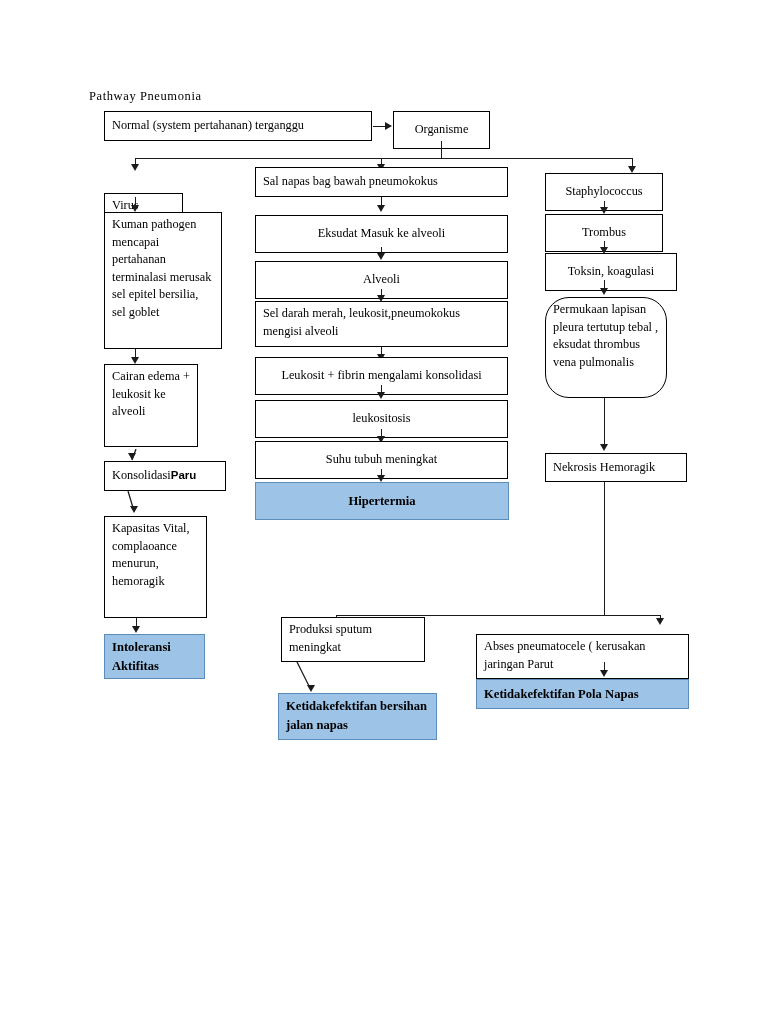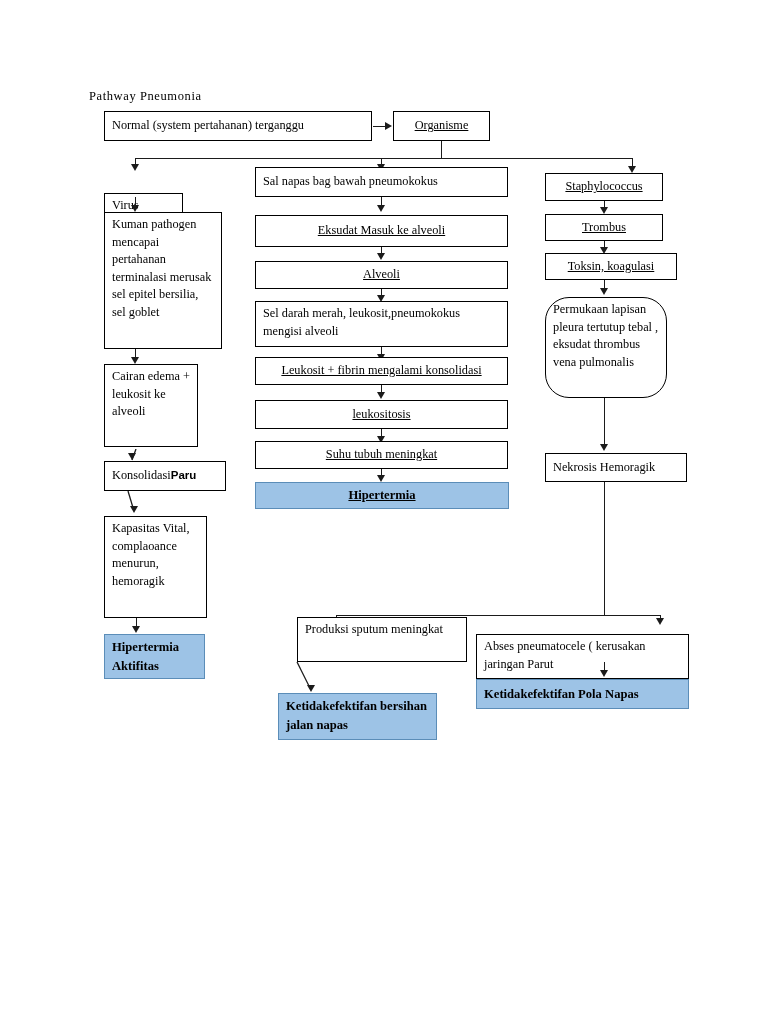--- a/index.html
+++ b/index.html
@@ -33,22 +33,21 @@
     font-size: 12.3px;
     line-height: 17.5px;
     padding: 3px 6px 3px 7px;
     display: flex;
     overflow: hidden;
   }
   .node.center {
     justify-content: center;
     align-items: center;
     text-align: center;
-    padding: 12px 5px;
-    text-decoration: underline;
+    padding: 18px 5px;
   }
   .node.left {
     justify-content: flex-start;
     align-items: flex-start;
     text-align: left;
   }
   .node.vcenter-left {
     justify-content: flex-start;
     align-items: center;
     text-align: left;
@@ -144,21 +143,21 @@
       <line x1="2" y1="0" x2="8" y2="20" stroke="#1B1B1B" stroke-width="1.3"></line>
     </svg>
   </div>
   <div class="arrowdown" style="left:129.5px; top:506px;"></div>
 
   <div class="node left thick" style="left:104px; top:516px; width:103px; height:102px;">Kapasitas Vital, complaoance menurun, hemoragik</div>
 
   <div class="vline" style="left:136px; top:618px; height:11px;"></div>
   <div class="arrowdown" style="left:131.5px; top:626px;"></div>
 
-  <div class="node left highlight" style="left:104px; top:634px; width:101px; height:45px;">Hipertermia Aktifitas</div>
+  <div class="node left highlight" style="left:104px; top:634px; width:101px; height:45px;">Intoleransi Aktifitas</div>
 
   <div class="node vcenter-left thick" style="left:255px; top:167px; width:253px; height:30px;">Sal napas bag bawah pneumokokus</div>
 
   <div class="vline" style="left:381px; top:197px; height:11px;"></div>
   <div class="arrowdown" style="left:376.5px; top:205px;"></div>
 
   <div class="node center thick" style="left:255px; top:215px; width:253px; height:32px;">Eksudat Masuk ke alveoli</div>
 
   <div class="vline" style="left:381px; top:247px; height:9px;"></div>
   <div class="arrowdown" style="left:376.5px; top:253px;"></div>
@@ -212,21 +211,21 @@
 
   <div class="node vcenter-left thick" style="left:545px; top:453px; width:142px; height:29px;">Nekrosis Hemoragik</div>
 
   <div class="vline" style="left:604px; top:482px; height:133px;"></div>
   <div class="hline" style="left:336px; top:615px; width:325px;"></div>
   <div class="vline" style="left:336px; top:615px; height:6px;"></div>
   <div class="arrowdown" style="left:331.5px; top:618px;"></div>
   <div class="vline" style="left:660px; top:615px; height:6px;"></div>
   <div class="arrowdown" style="left:655.5px; top:618px;"></div>
 
-  <div class="node left" style="left:297px; top:617px; width:170px; height:45px;">Produksi sputum meningkat</div>
+  <div class="node left" style="left:281px; top:617px; width:144px; height:45px;">Produksi sputum meningkat</div>
 
   <div class="slant" style="left:295px; top:662px; width:25px; height:32px;">
     <svg width="25" height="32" viewBox="0 0 25 32">
       <line x1="2" y1="0" x2="16" y2="28" stroke="#1B1B1B" stroke-width="1.3"></line>
     </svg>
   </div>
   <div class="arrowdown" style="left:306.5px; top:685px;"></div>
 
   <div class="node left highlight" style="left:278px; top:693px; width:159px; height:47px;">Ketidakefektifan bersihan jalan napas</div>
 

